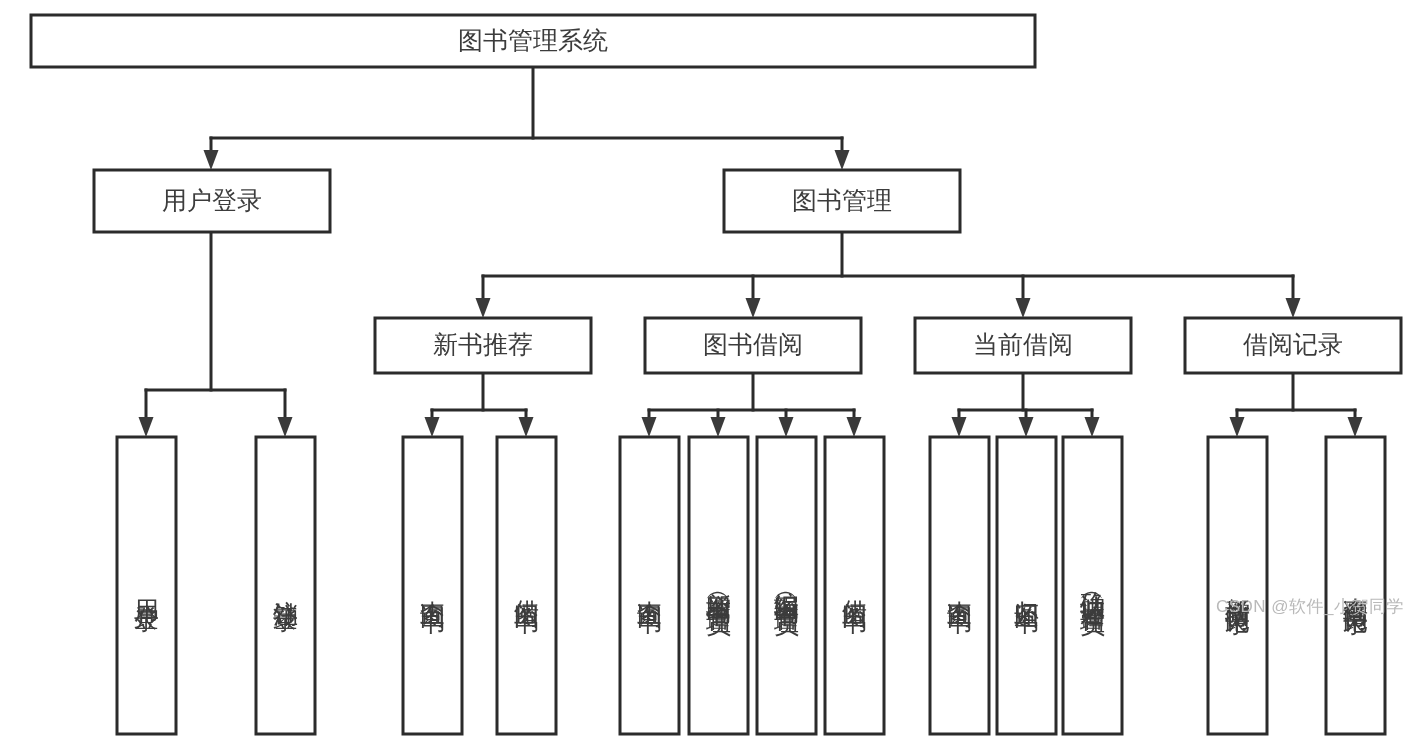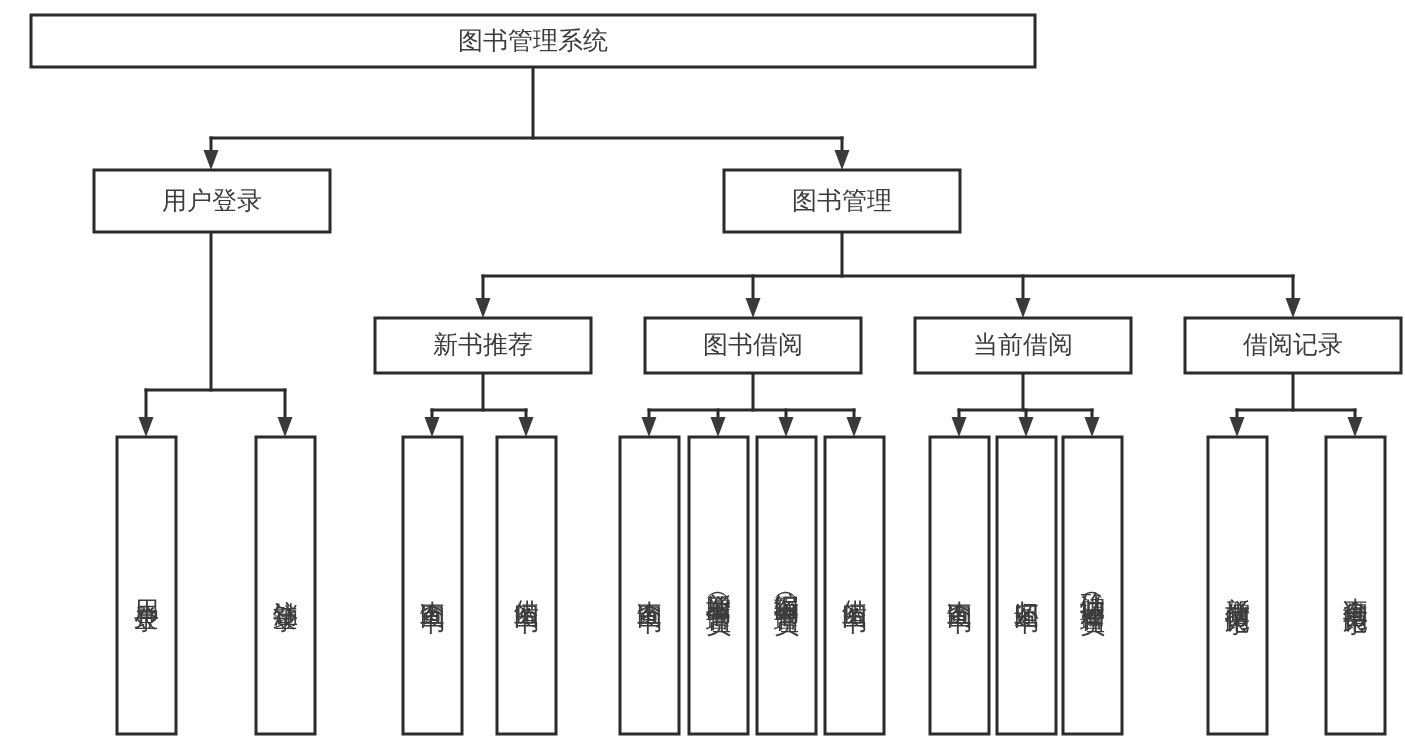--- a/index.html
+++ b/index.html
@@ -193,13 +193,14 @@
       <div class="node-label-v" style="left: 676px; top: 437px; width: 59px; height: 297px;">新增图书（管理员）</div>
       <div class="node-label-v" style="left: 744px; top: 437px; width: 59px; height: 297px;">编辑图书（管理员）</div>
       <div class="node-label-v" style="left: 812px; top: 437px; width: 59px; height: 297px;">借阅图书</div>
       <div class="node-label-v" style="left: 917px; top: 437px; width: 59px; height: 297px;">查询图书</div>
       <div class="node-label-v" style="left: 984px; top: 437px; width: 59px; height: 297px;">归还图书</div>
       <div class="node-label-v" style="left: 1050px; top: 437px; width: 59px; height: 297px;">确认归还（管理员）</div>
       <div class="node-label-v" style="left: 1195px; top: 437px; width: 59px; height: 297px;">新增借阅记录</div>
       <div class="node-label-v" style="left: 1313px; top: 437px; width: 59px; height: 297px;">查询借阅记录</div>
     </div>
 
+  <div class="watermark">CSDN @软件_小贺同学</div>
 </div>
 
 </body></html>

